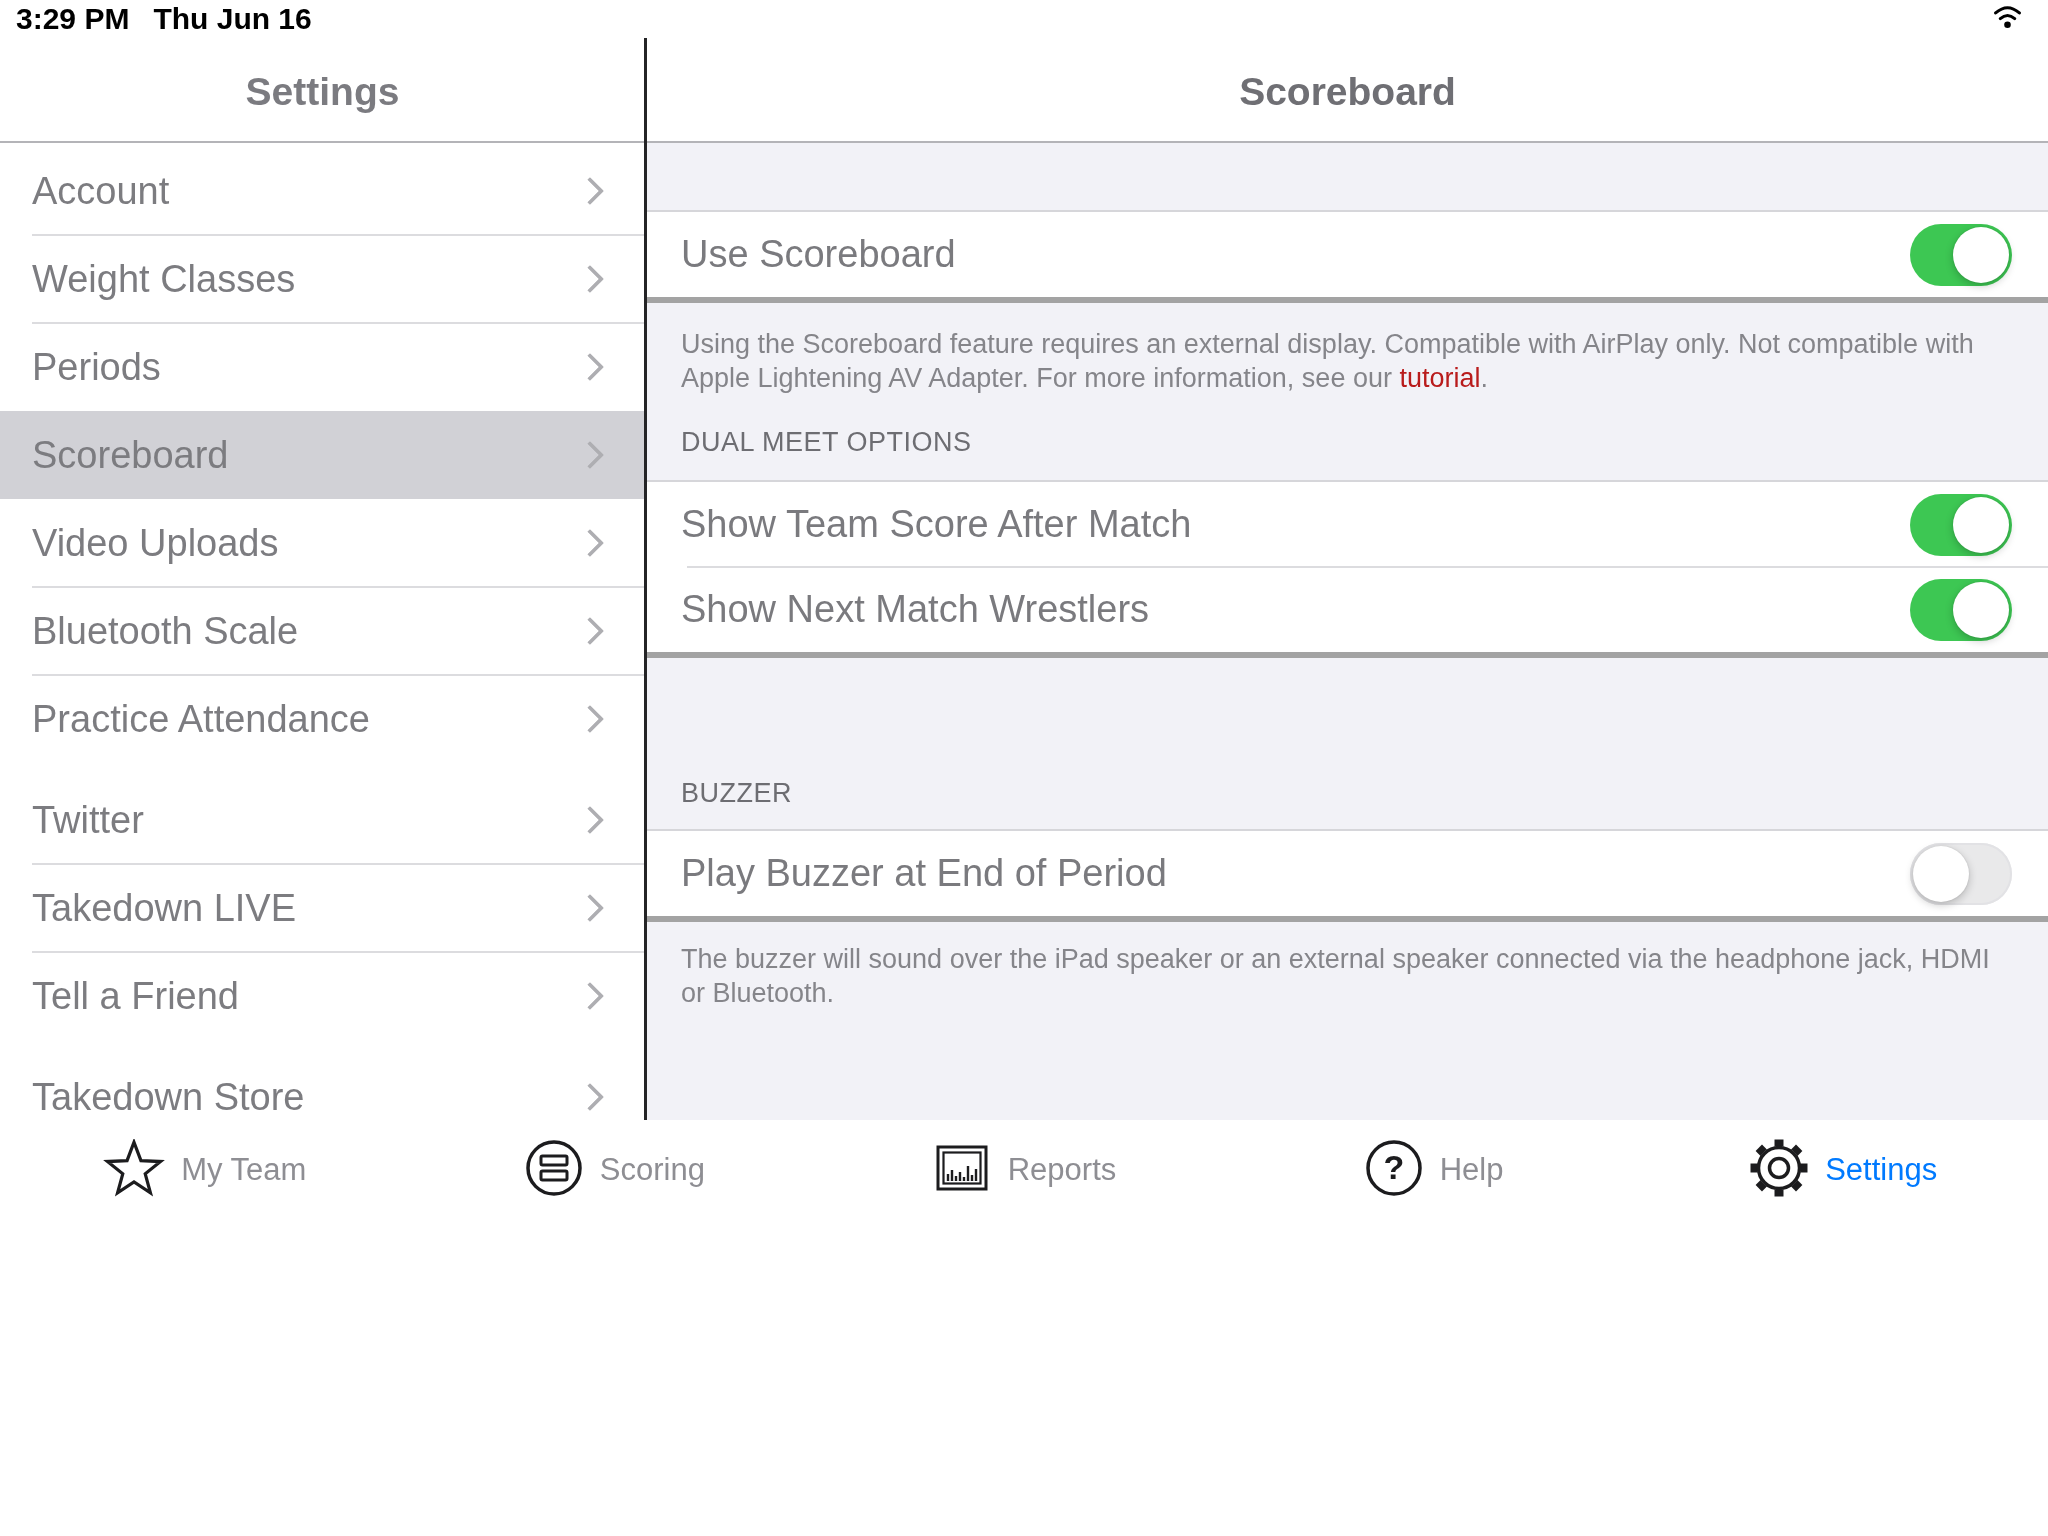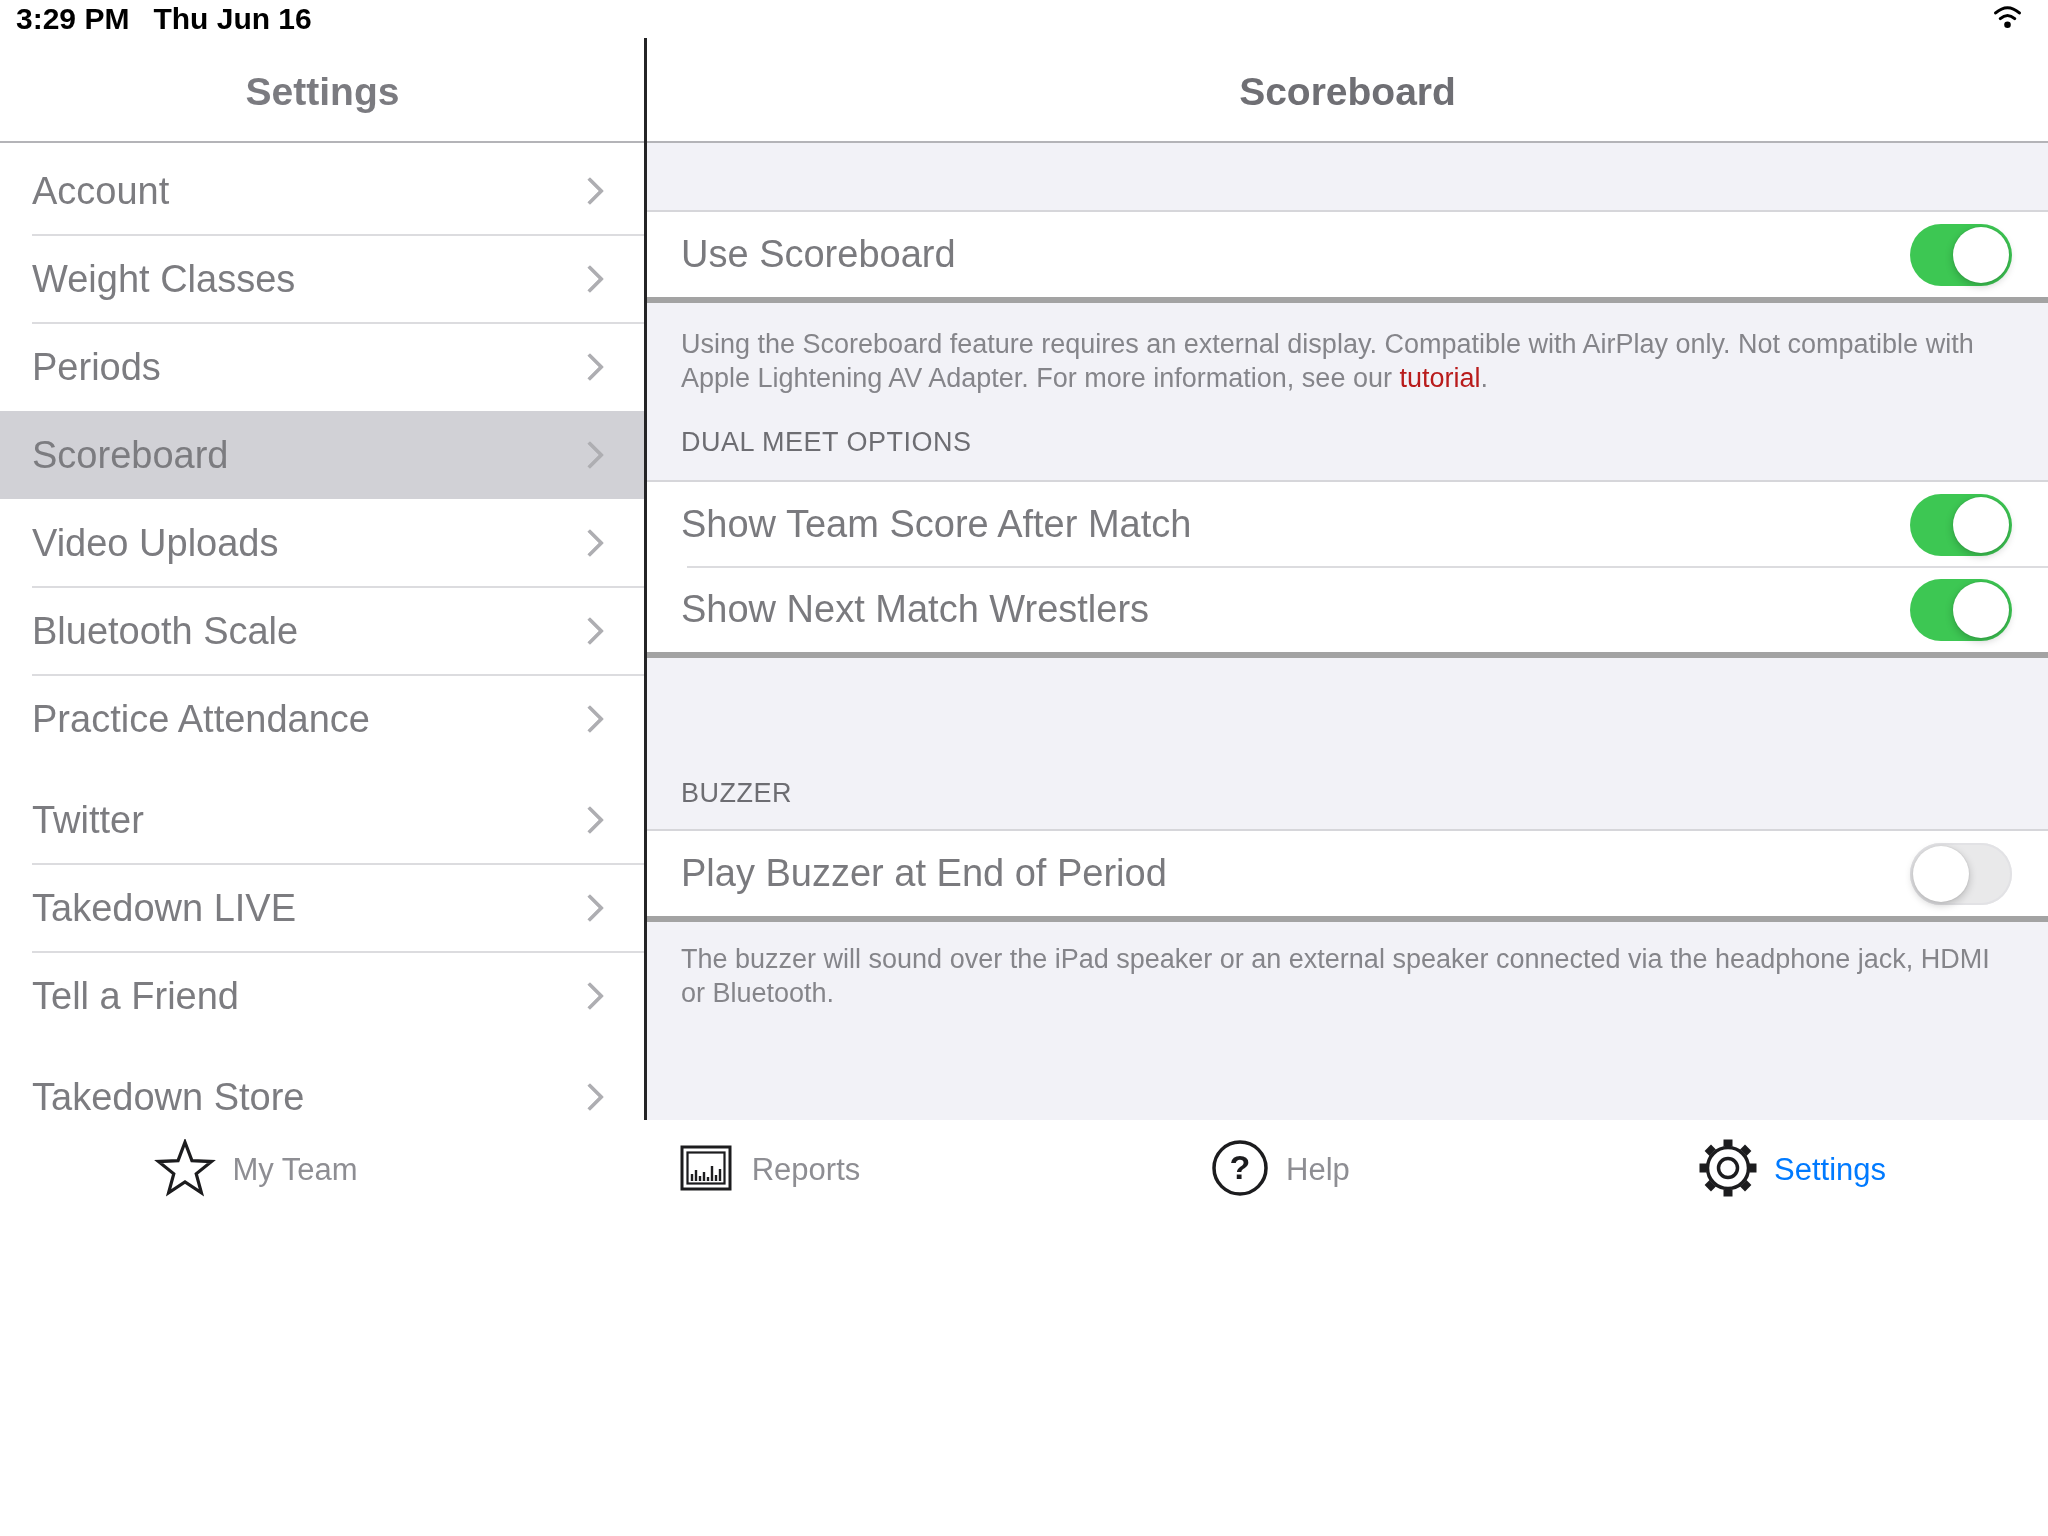--- a/index.html
+++ b/index.html
@@ -217,20 +217,28 @@
   </div>
 
   <div class="tabbar" id="tabbar">
       <div class="tab">
         <span><svg width="62" height="58" viewBox="0 0 56 54">
     <polygon points="28,3 34.47,20.10 52.73,20.97 38.46,32.40 43.28,50.03 28,40 12.72,50.03 17.54,32.40 3.27,20.97 21.53,20.10" fill="none" stroke="#1c1c1e" stroke-width="3"></polygon>
           </svg></span>
         <span class="tab-label">My Team</span>
       </div>
       <div class="tab">
+        <span><svg width="60" height="60" viewBox="0 0 60 60">
+    <circle cx="30" cy="30" r="26" fill="none" stroke="#1c1c1e" stroke-width="3.5"></circle>
+    <rect x="17" y="18" width="26" height="9" rx="1.5" fill="none" stroke="#1c1c1e" stroke-width="3"></rect>
+    <rect x="17" y="33" width="26" height="9" rx="1.5" fill="none" stroke="#1c1c1e" stroke-width="3"></rect>
+          </svg></span>
+        <span class="tab-label">Scoring</span>
+      </div>
+      <div class="tab">
         <span><svg width="60" height="58" viewBox="0 0 60 58">
     <rect x="6" y="8" width="48" height="42" fill="none" stroke="#1c1c1e" stroke-width="3"></rect>
     <rect x="11.5" y="13.5" width="37" height="31" fill="none" stroke="#1c1c1e" stroke-width="2.2"></rect>
     <path d="M16 42 V35 M20 42 V31 M24 42 V37 M28 42 V33 M32 42 V38 M36 42 V27 M40 42 V36 M44 42 V30" stroke="#1c1c1e" stroke-width="2.4" fill="none"></path>
           </svg></span>
         <span class="tab-label">Reports</span>
       </div>
       <div class="tab">
         <span><svg width="60" height="60" viewBox="0 0 60 60">
     <circle cx="30" cy="30" r="26" fill="none" stroke="#1c1c1e" stroke-width="3.5"></circle>

